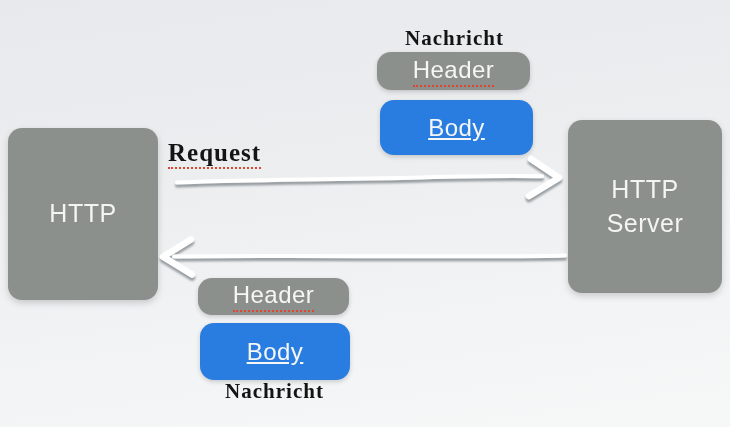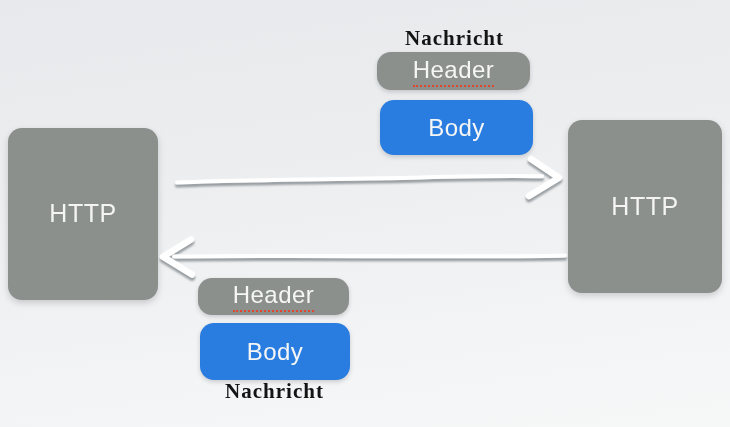--- a/index.html
+++ b/index.html
@@ -37,21 +37,21 @@
     position: absolute;
     border-radius: 14px;
     display: flex; align-items: center; justify-content: center;
     color: #f5f6f5;
     font-weight: 300;
     font-size: 24px;
     letter-spacing: 0.5px;
     box-shadow: 0 2px 4px rgba(80,85,90,0.25);
   }
   .msg-header { background: #8b908d; }
-  .msg-body   { background: #2a7de0; }
+  .msg-body   { background: #2a7de0; text-decoration: underline; }
 
   #top-header-box    { left: 377px; top: 52px;  width: 153px; height: 38px; }
   #top-body-box      { left: 380px; top: 100px; width: 153px; height: 55px; }
   #bottom-header-box { left: 198px; top: 278px; width: 151px; height: 37px; }
   #bottom-body-box   { left: 200px; top: 323px; width: 150px; height: 57px; }
 
   
   .hand {
     position: absolute;
     font-family: cursive;
@@ -88,38 +88,40 @@
 <body>
 
 <div id="canvas">
 
   <div id="client-node" class="node">
     <span>HTTP</span>
   </div>
 
   <div id="server-node" class="node">
     <span>HTTP</span>
+    <span>Server</span>
   </div>
 
   <div id="top-nachricht-label" class="hand">Nachricht</div>
   <div id="top-header-box" class="msg-box msg-header">
     <span class="squiggle">Header</span>
   </div>
   <div id="top-body-box" class="msg-box msg-body">
     <span>Body</span>
   </div>
 
   <div id="bottom-header-box" class="msg-box msg-header">
     <span class="squiggle">Header</span>
   </div>
   <div id="bottom-body-box" class="msg-box msg-body">
     <span>Body</span>
   </div>
   <div id="bottom-nachricht-label" class="hand">Nachricht</div>
 
+  <div id="request-label" class="hand"><span class="squiggle">Request</span></div>
 
   <svg class="arrow-layer" viewBox="0 0 730 427">
     <defs>
       <filter id="arrowShadow" x="-20%" y="-80%" width="140%" height="280%">
         <feDropShadow dx="0" dy="3" stdDeviation="1.1" flood-color="#868d92" flood-opacity="0.85"></feDropShadow>
       </filter>
     </defs>
 
     <g filter="url(#arrowShadow)">
       <path class="arrow-stroke" stroke-width="4" d="M177,182.5 C 255,179.5 340,179.5 420,177.5 S 515,176 542,176.3"></path>

